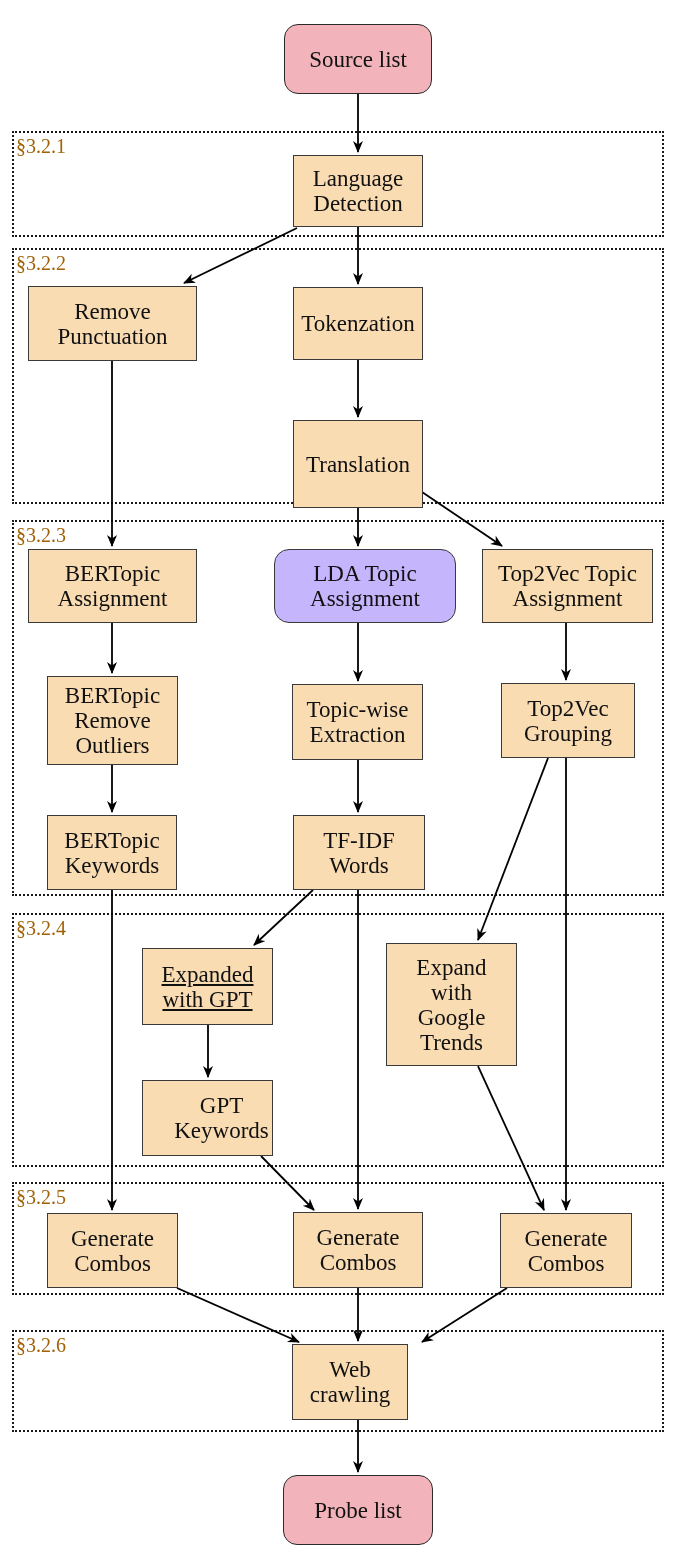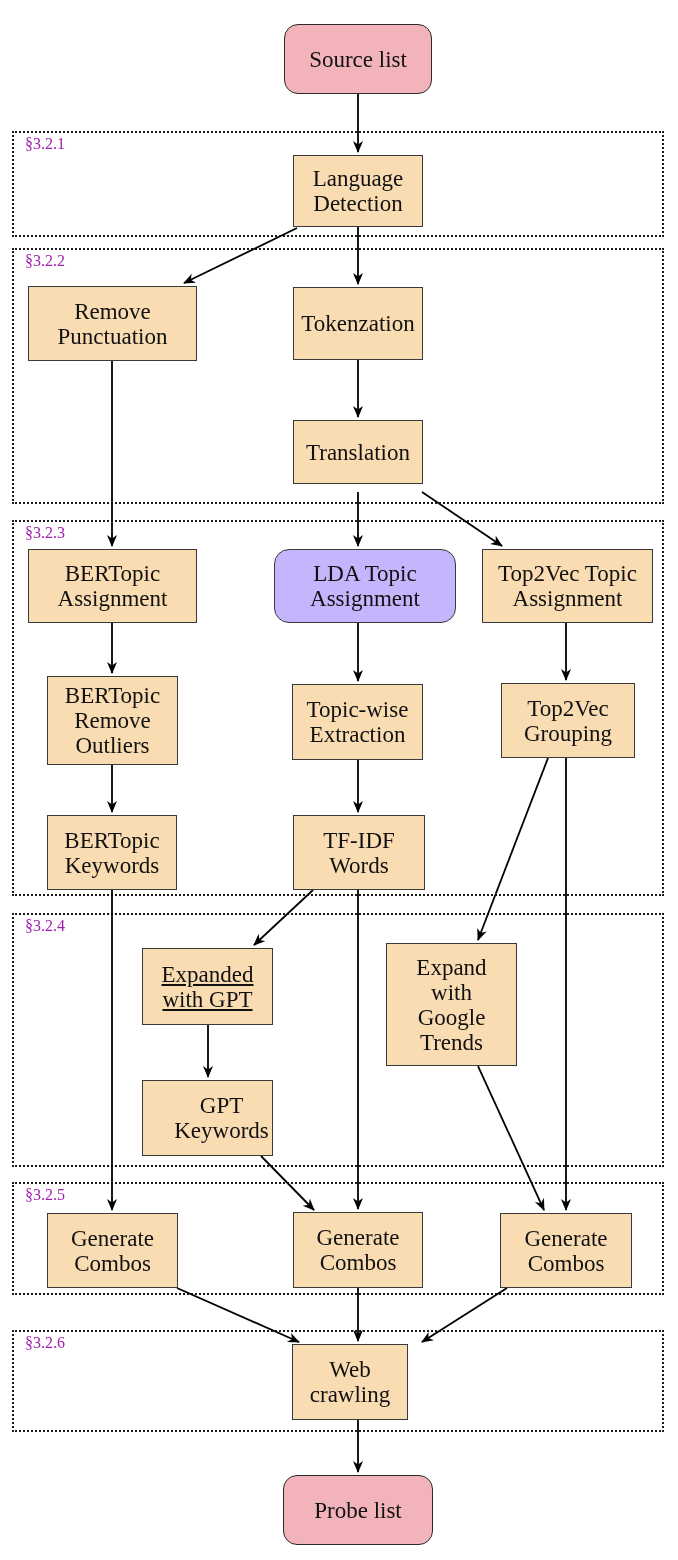--- a/index.html
+++ b/index.html
@@ -5,21 +5,21 @@
   html,body{margin:0;padding:0;background:#fff;}
   #canvas{
     position:relative;width:678px;height:1560px;background:#fff;overflow:hidden;
     font-family:"Liberation Serif","DejaVu Serif",serif;color:#111;
   }
   .section{
     position:absolute;left:12px;width:652px;box-sizing:border-box;
     border:2px dotted #1a1a1a;z-index:1;
   }
   .section-label{
-    position:absolute;top:2px;left:11px;font-size:16px;color:#a21caf;
+    position:absolute;top:2px;left:2px;font-size:20px;color:#a16207;
   }
   svg.edges{position:absolute;left:0;top:0;z-index:2;pointer-events:none;}
   .node{
     position:absolute;box-sizing:border-box;z-index:3;
     border:1.5px solid #3a3a3a;
     display:flex;align-items:center;justify-content:center;
     text-align:center;font-size:23px;line-height:25px;
   }
   .node .node-label{white-space:pre-line;}
   .terminal{border-radius:14px;border-color:#2b2b2b;}
@@ -93,21 +93,21 @@
     <span class="node-label">Language
 Detection</span>
   </div>
   <div class="node" style="left: 28px; top: 286px; width: 169px; height: 75px; background: rgb(250, 220, 179);">
     <span class="node-label">Remove
 Punctuation</span>
   </div>
   <div class="node" style="left: 293px; top: 287px; width: 130px; height: 73px; background: rgb(250, 220, 179);">
     <span class="node-label">Tokenzation</span>
   </div>
-  <div class="node" style="left: 293px; top: 420px; width: 130px; height: 64px; background: rgb(250, 220, 179);">
+  <div class="node" style="left: 293px; top: 420px; width: 130px; height: 88px; background: rgb(250, 220, 179);">
     <span class="node-label">Translation</span>
   </div>
   <div class="node" style="left: 28px; top: 549px; width: 169px; height: 74px; background: rgb(250, 220, 179);">
     <span class="node-label">BERTopic
 Assignment</span>
   </div>
   <div class="node" style="left: 274px; top: 549px; width: 182px; height: 74px; background: #c4b5fd; border-radius: 15px;">
     <span class="node-label">LDA Topic
 Assignment</span>
   </div>

